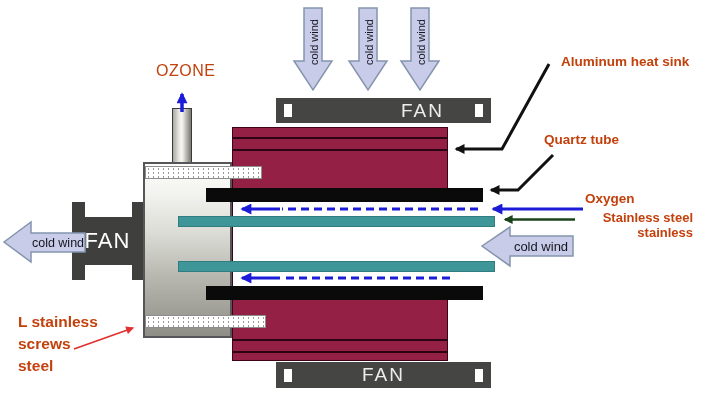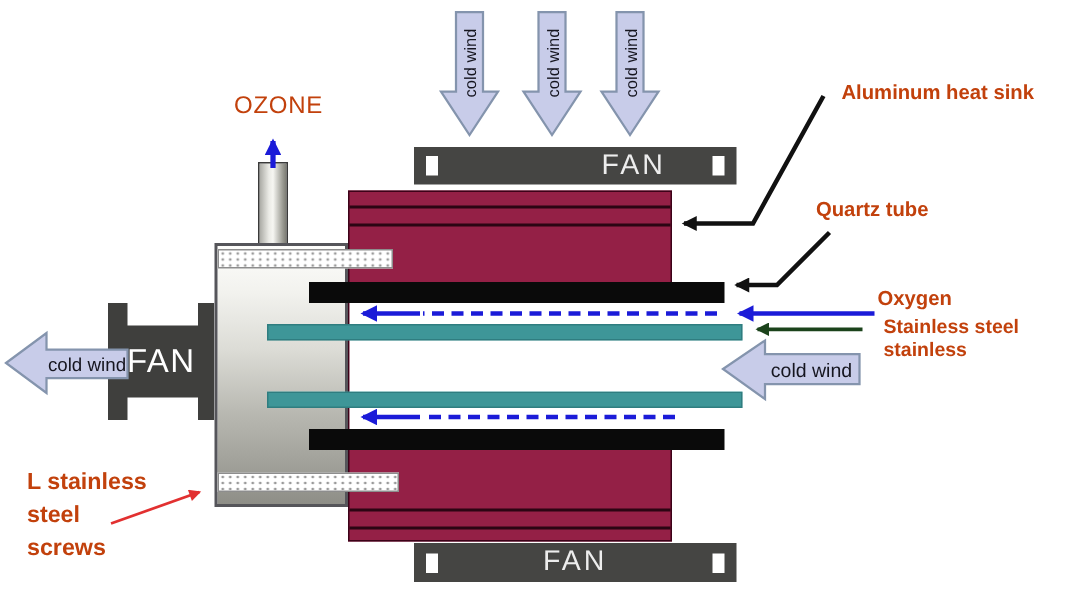--- a/index.html
+++ b/index.html
@@ -44,21 +44,21 @@
   .quartz{background:#0a0a0a;height:14px;width:277px;left:206px;}
   .electrode{background:#3e9698;height:11px;width:317px;left:178px;box-shadow:inset 0 0 0 1px rgba(20,80,82,.35);}
 
   
   .lbl{color:#c2410c;white-space:nowrap;}
   .lbl-ozone{left:156px;top:62px;font-size:16px;letter-spacing:.5px;}
   .lbl-bold{font-weight:bold;font-size:13.5px;}
   .lbl-heatsink{left:561px;top:54px;}
   .lbl-quartz{left:544px;top:132px;}
   .lbl-oxygen{left:585px;top:191px;text-align:center;}
-  .lbl-electrode{left:589px;top:211px;width:104px;text-align:left;font-weight:bold;font-size:13px;line-height:14.5px;white-space:nowrap;}
+  .lbl-electrode{left:589px;top:211px;width:104px;text-align:right;font-weight:bold;font-size:13px;line-height:14.5px;white-space:nowrap;}
   .lbl-screws{left:18px;top:311px;font-size:15.5px;line-height:22px;font-weight:bold;}
 
   svg.overlay{position:absolute;left:0;top:0;pointer-events:none;}
   svg text{font-family:"Liberation Sans",sans-serif;}
 </style>
 </head>
 <body>
 
 <div class="canvas">
 
@@ -101,22 +101,22 @@
   <div class="abs lbl lbl-ozone">OZONE</div>
   <div class="abs lbl lbl-bold lbl-heatsink">Aluminum heat sink</div>
   <div class="abs lbl lbl-bold lbl-quartz">Quartz tube</div>
   <div class="abs lbl lbl-bold lbl-oxygen">Oxygen</div>
   <div class="abs lbl-electrode lbl">
     <div>Stainless steel</div>
     <div>stainless</div>
   </div>
   <div class="abs lbl lbl-screws">
     <div>L stainless</div>
+    <div>screws</div>
     <div>steel</div>
-    <div>screws</div>
   </div>
 
   <svg class="overlay" width="718" height="408" viewBox="0 0 718 408">
     <defs>
       <marker id="mk-black" viewBox="0 0 10 10" refX="8.5" refY="5" markerWidth="12" markerHeight="10" markerUnits="userSpaceOnUse" orient="auto">
           <path d="M0,0L10,5L0,10Z" fill="#111111"></path>
         </marker>
       <marker id="mk-blue" viewBox="0 0 10 10" refX="8.5" refY="5" markerWidth="13" markerHeight="11" markerUnits="userSpaceOnUse" orient="auto">
           <path d="M0,0L10,5L0,10Z" fill="#1B1BD8"></path>
         </marker>

